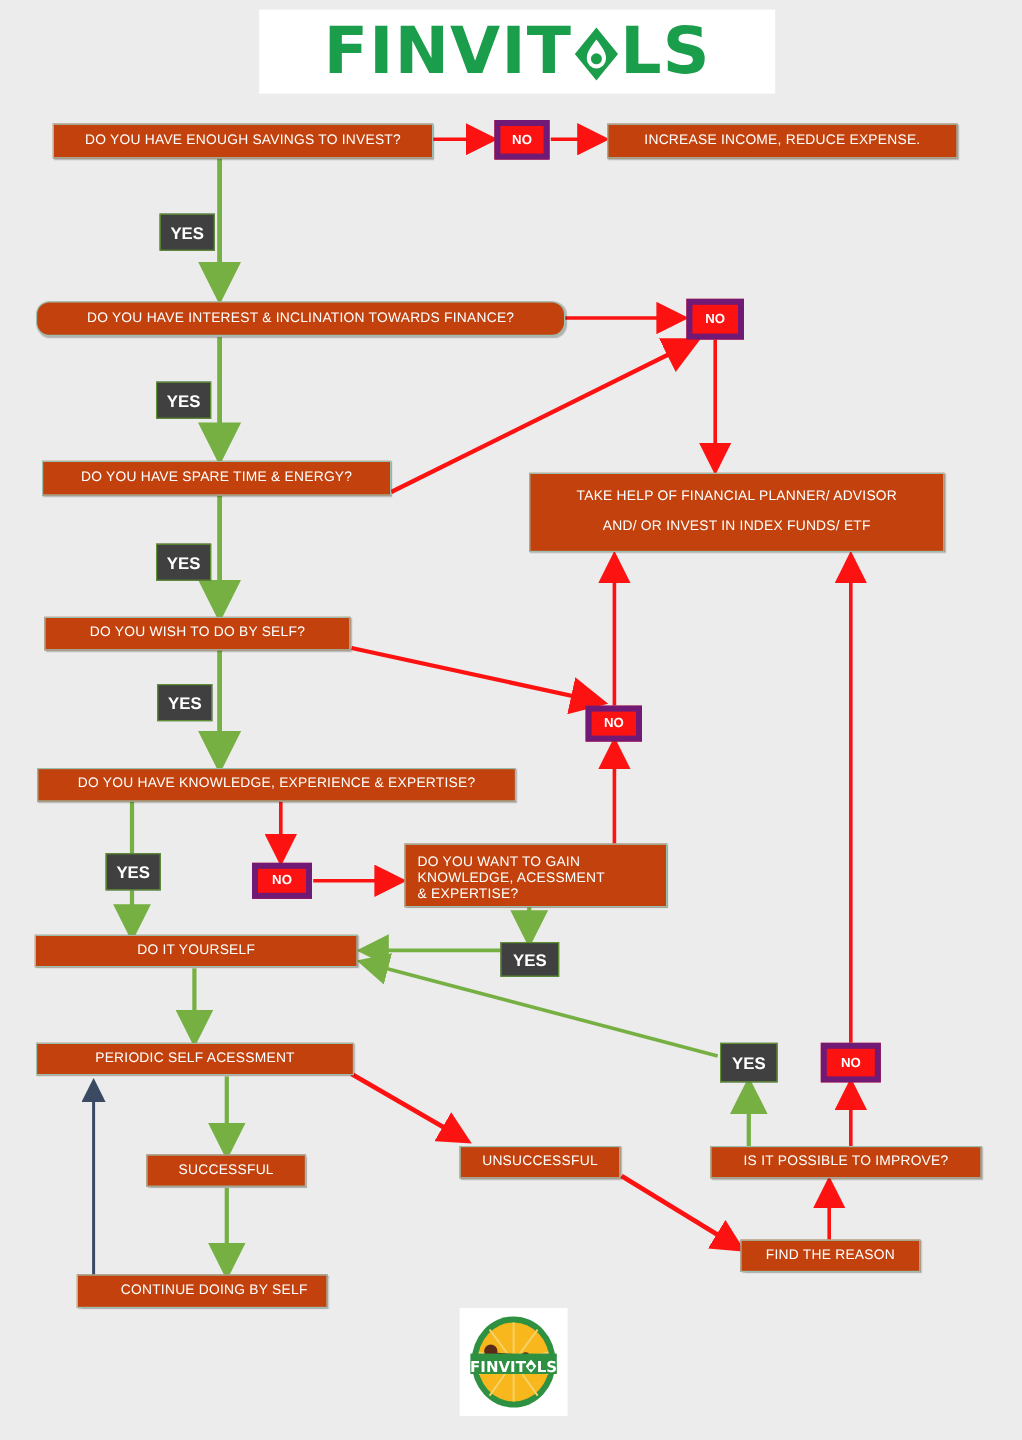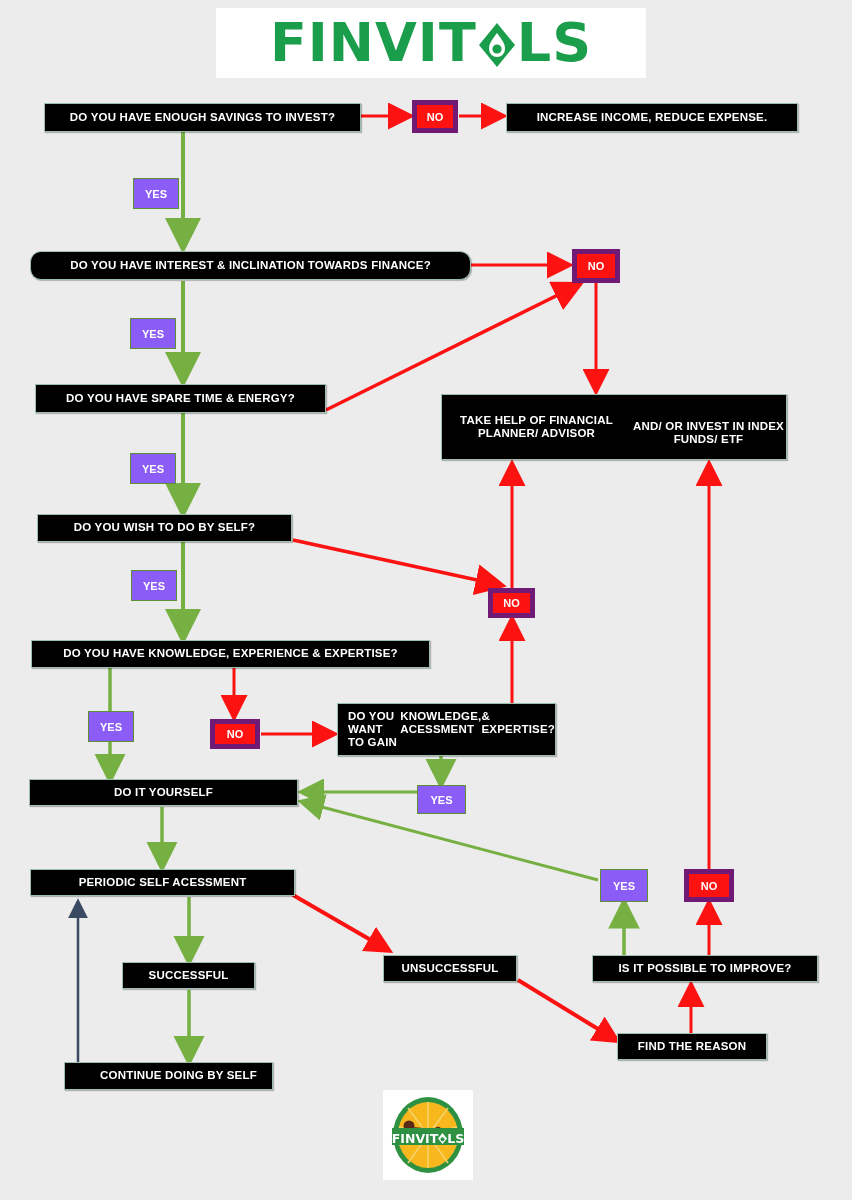--- a/index.html
+++ b/index.html
@@ -34,44 +34,44 @@
   .logo-diamond{
     display:inline-block;
     position:relative;
     width:40px;height:46px;
     vertical-align:-7px;
   }
   
   .node{
     position:absolute;
     box-sizing:border-box;
-    background:#000000;
+    background:#c2410c;
     border:1px solid #9bbfae;
     color:#ffffff;
-    font-weight:bold;
+    font-weight:normal;
     font-size:11.5px;
     letter-spacing:.2px;
     display:flex;
     align-items:center;
     justify-content:center;
     text-align:center;
     line-height:1.15;
     z-index:5;
     box-shadow:1px 1px 1px rgba(0,0,0,.25);
   }
-  .node.multiline{ flex-direction:row; }
+  .node.multiline{ flex-direction:column; }
   .node.left{ justify-content:center; padding-left:10px; text-align:left;}
   .yes{
     position:absolute;
     box-sizing:border-box;
-    background:#8b5cf6;
+    background:#404040;
     border:1px solid #5d8f33;
     color:#ffffff;
     font-weight:bold;
-    font-size:11px;
+    font-size:14px;
     display:flex;align-items:center;justify-content:center;
     z-index:6;
   }
   .no{
     position:absolute;
     box-sizing:border-box;
     background:#fd1212;
     border:5px solid #701a75;
     color:#ffffff;
     font-weight:bold;

